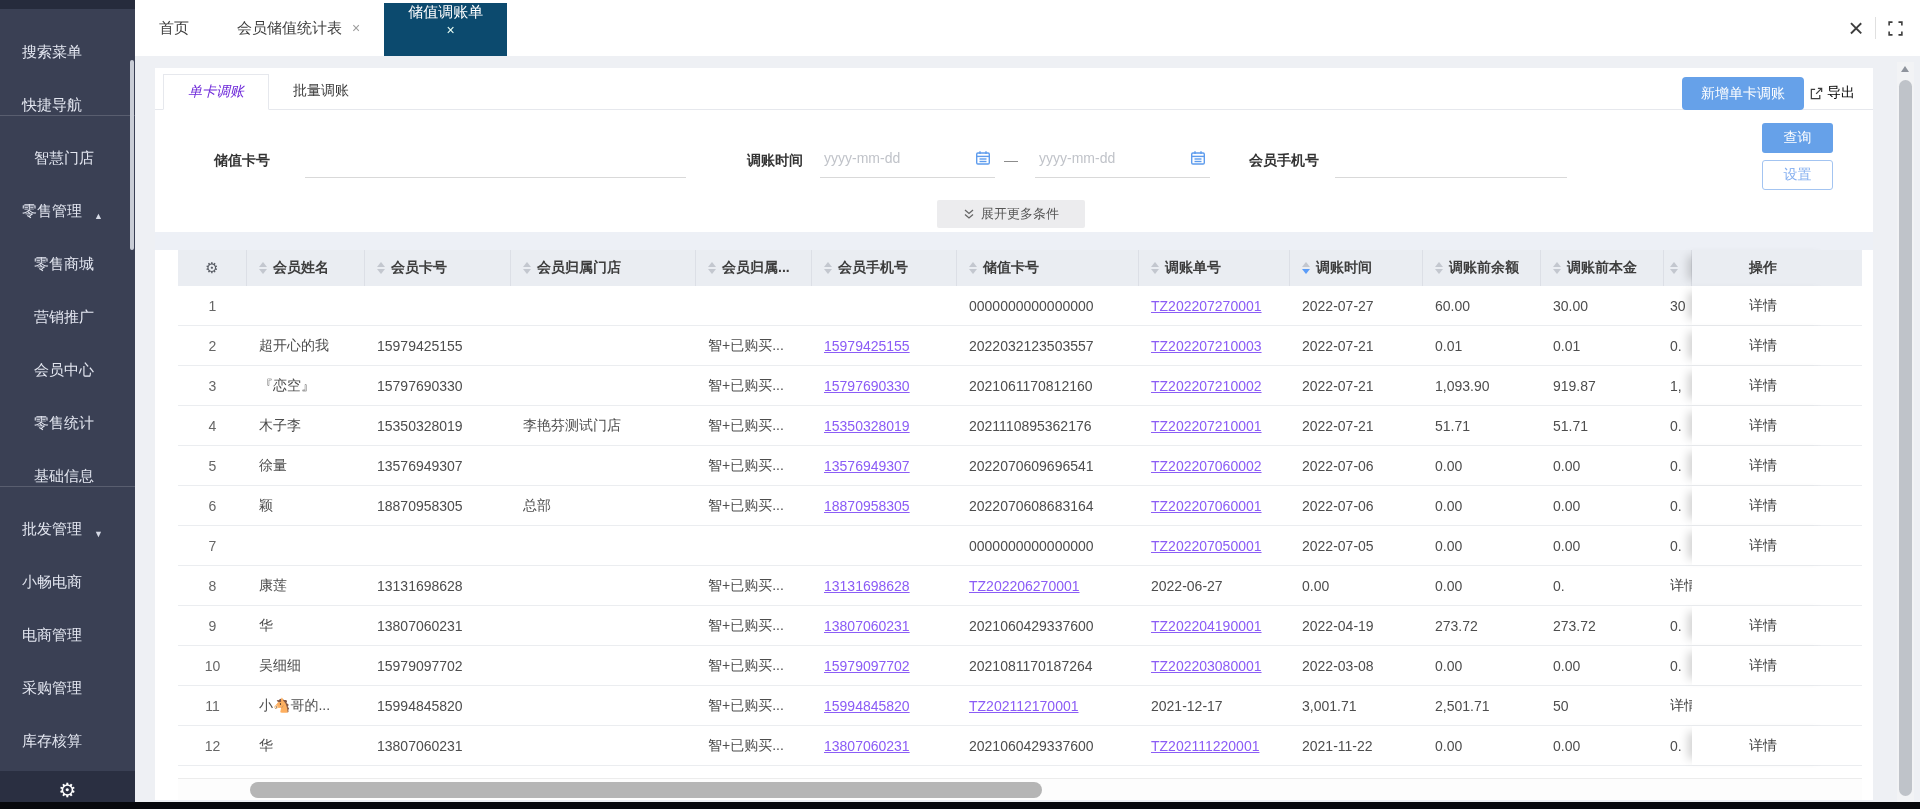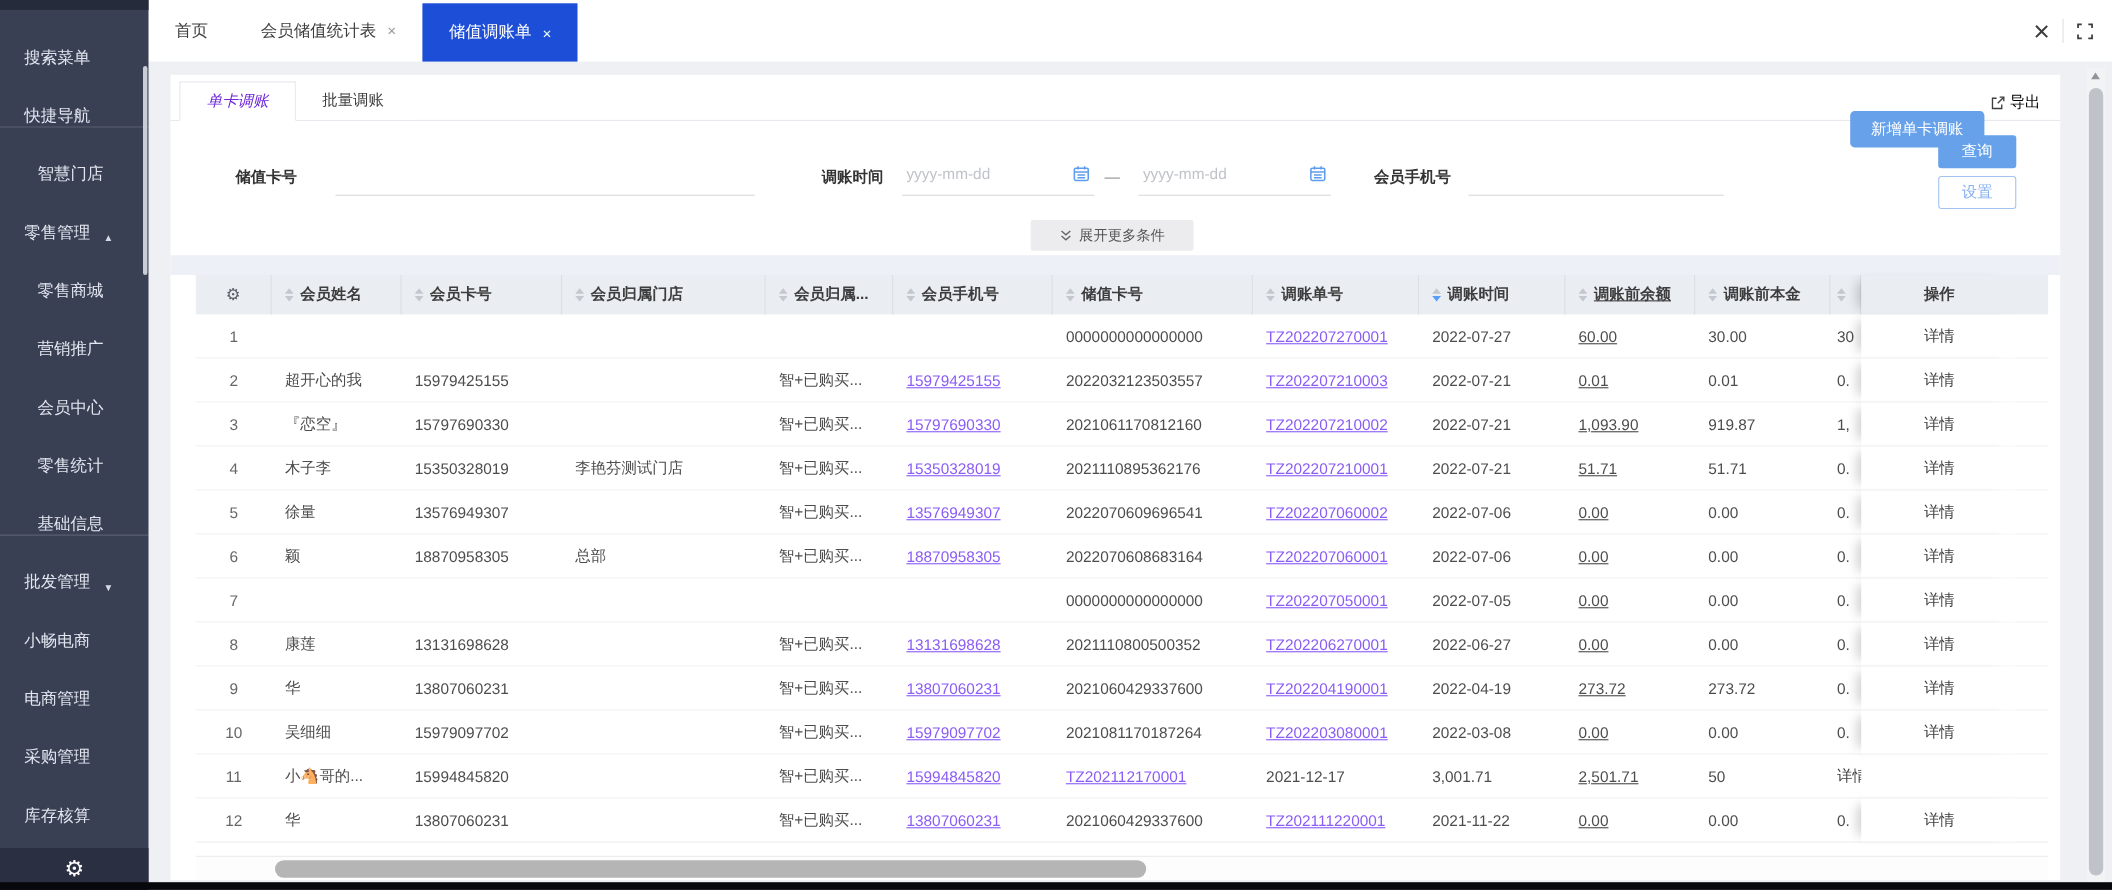--- a/index.html
+++ b/index.html
@@ -16,33 +16,33 @@
   .side-item .grp-arrow { margin-left:12px; font-size:9px; color:#d6dae6; }
   .sidebar-scroll { position:absolute; right:1px; top:60px; width:4px; height:190px; background:#c9cdd6; border-radius:2px; }
   .sidebar-footer { position:absolute; left:0; bottom:0; width:135px; height:38px; background:#2a2f41; display:flex; align-items:center; justify-content:center; z-index:6; }
   .sidebar-footer .gear { color:#ffffff; font-size:20px; line-height:1; cursor:pointer; }
   .bottom-strip { position:absolute; left:0; bottom:0; width:1920px; height:7px; background:#07080c; z-index:9; }
 
   
   .topbar { position:absolute; left:135px; top:0; width:1785px; height:56px; background:#ffffff; display:flex; align-items:flex-end; z-index:4; }
   .top-tab { display:flex; align-items:center; height:56px; padding:0 24px; font-size:15px; color:#3d3d3d; cursor:pointer; }
   .top-tab .tab-close { margin-left:10px; font-size:14px; color:#9c9c9c; }
-  .top-tab.active { background:#1d4ed8; color:#ffffff; height:53px; }
+  .top-tab.active { background:#0c4a6e; color:#ffffff; height:53px;flex-direction:column; }
   .top-tab.active .tab-close { color:#eafff5; }
   .win-controls { position:absolute; right:6px; top:0; height:56px; display:flex; align-items:center; }
   .win-btn { width:38px; height:56px; display:flex; align-items:center; justify-content:center; cursor:pointer; }
   .win-x { font-size:26px; color:#3d3d3d; line-height:1; }
   .win-divider { width:1px; height:22px; background:#e0e0e0; }
 
   
   .panel { position:absolute; left:155px; top:68px; width:1718px; height:732px; background:#ffffff; z-index:3; }
   .panel-tabs { position:absolute; left:0; top:0; width:1718px; height:42px; border-bottom:1px solid #e6e8ed; display:flex; align-items:flex-end; padding-left:8px; }
   .panel-tab { height:36px; padding:0 24px; display:flex; align-items:center; font-size:14px; color:#3d3d3d; cursor:pointer; background:#fff; }
   .panel-tab.active { border:1px solid #e6e8ed; border-bottom:1px solid #ffffff; margin-bottom:-1px; color:#6d28d9;font-style:italic; }
-  .new-btn { position:absolute; left:1527px; top:9px; width:122px; height:33px; background:#66a1e9; color:#fff; font-size:14px; border:none; border-radius:4px; cursor:pointer;margin-top:24px; }
+  .new-btn { position:absolute; left:1527px; top:9px; width:122px; height:33px; background:#66a1e9; color:#fff; font-size:14px; border:none; border-radius:4px; cursor:pointer; }
   .export-btn { position:absolute; left:1654px; top:13px; height:24px; display:flex; align-items:center; gap:3px; font-size:14px; color:#000000; cursor:pointer; }
 
   
   .f-label { position:absolute; font-size:14px; font-weight:700; color:#333; top:84px; }
   .f-input { position:absolute; top:70px; height:40px; border-bottom:1px solid #d9d9d9; display:flex; align-items:center; justify-content:space-between; padding:0 4px; cursor:text; }
   .f-placeholder { font-size:14px; color:#c0c3c9; }
   .f-dash { position:absolute; top:84px; font-size:14px; color:#8c8c8c; }
   .query-btn { position:absolute; left:1607px; top:55px; width:71px; height:30px; background:#66a1e9; color:#fff; font-size:14px; border:none; border-radius:3px; cursor:pointer; }
   .settings-btn { position:absolute; left:1607px; top:92px; width:71px; height:30px; background:#fff; color:#86b0f0; font-size:14px; border:1px solid #a3c4f1; border-radius:3px; cursor:pointer; }
   .expand-pill { position:absolute; left:782px; top:132px; width:148px; height:28px; background:#ececee; border-radius:2px; display:flex; align-items:center; justify-content:center; gap:6px; font-size:13px; color:#555; cursor:pointer; }
@@ -54,21 +54,21 @@
   .t-row > div { flex:none; display:flex; align-items:center; padding-left:12px; overflow:hidden; white-space:nowrap; }
   .t-row > :nth-child(1){ width:69px;  justify-content:center; padding-left:0; }
   .t-row > :nth-child(2){ width:118px; }
   .t-row > :nth-child(3){ width:146px; }
   .t-row > :nth-child(4){ width:185px; }
   .t-row > :nth-child(5){ width:116px; }
   .t-row > :nth-child(6){ width:145px; }
   .t-row > :nth-child(7){ width:182px; }
   .t-row > :nth-child(8){ width:151px; }
   .t-row > :nth-child(9){ width:133px; }
-  .t-row > :nth-child(10){ width:118px;text-decoration:underline; }
+  .t-row > :nth-child(10){ width:118px; }
   .t-row > :nth-child(11){ width:123px; }
   .t-row > :nth-child(12){ width:28px; padding-left:6px; }
   .t-row > :nth-child(13){ width:142px; justify-content:center; padding-left:0;
         box-shadow:-10px 0 10px -6px rgba(0,0,0,0.18); position:relative; z-index:2; background:#fff; }
   .t-head { height:36px; background:#eaedf2; }
   .t-head > div { font-size:14px; font-weight:700; color:#3d3d3d; gap:6px; border-right:1px solid #dcdfe6; cursor:pointer; }
   .t-head > :nth-child(13){ background:#eaedf2; border-right:none; }
   .t-body-row { height:40px; border-bottom:1px solid #ebedf0; font-size:14px; color:#4d4d4d; background:#fff; }
   .sort { display:inline-flex; flex-direction:column; gap:2px; }
   .tri { width:0; height:0; border-left:4px solid transparent; border-right:4px solid transparent; }
@@ -486,21 +486,20 @@
           <div>
             <span class="row-idx">8</span>
           </div>
           <div>康莲</div>
           <div>13131698628</div>
           <div></div>
           <div>智+已购买...</div>
           <div>
             <span class="lnk">13131698628</span>
           </div>
-          <div>2021110800500352</div>
           <div>
             <span class="lnk">TZ202206270001</span>
           </div>
           <div>2022-06-27</div>
           <div>0.00</div>
           <div>0.00</div>
           <div>0.</div>
           <div>
             <span class="op-link">详情</span>
           </div>

